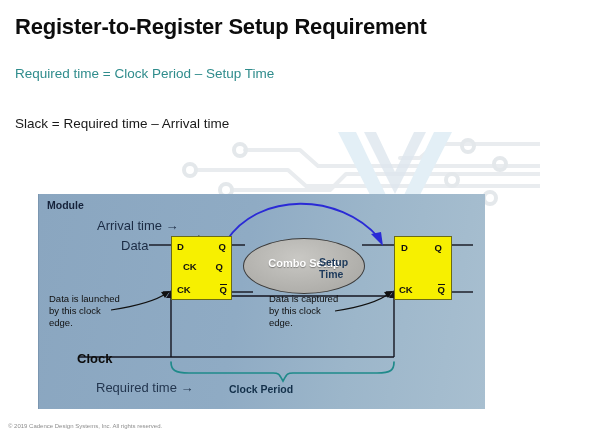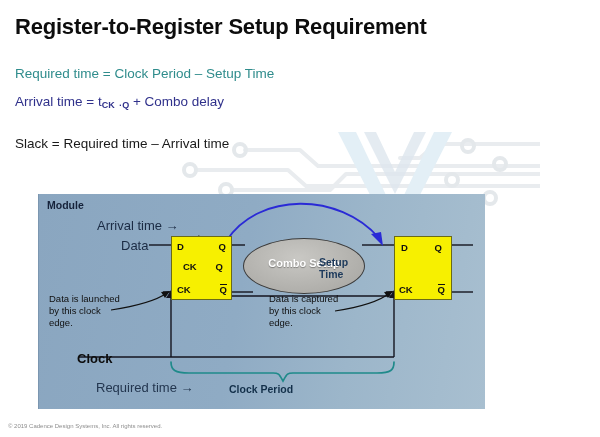--- a/index.html
+++ b/index.html
@@ -21,21 +21,21 @@
   .title{
     position:absolute;left:15px;top:14px;
     font-size:22px;font-weight:bold;color:#0d0d0d;
     letter-spacing:-0.2px;
   }
 
   
   .eq{position:absolute;font-size:13.5px;white-space:nowrap;}
   .eq1{left:15px;top:66px;color:#2f8c8c;}
   .eq2{left:15px;top:94px;color:#30318b;}
-  .eq3{left:15px;top:136px;color:#1a1a1a;}
+  .eq3{left:15px;top:116px;color:#1a1a1a;}
   .eq sub{font-size:9px;font-weight:bold;vertical-align:-2px;}
 
   
   .module{
     position:absolute;left:38px;top:194px;width:446px;height:215px;
     background:linear-gradient(100deg,#8aa6c0 0%,#8fabc4 45%,#9cb6ca 70%,#a8bfd0 100%);
     border-left:1px solid #7b96b0;
   }
   .module-label{position:absolute;left:8px;top:5px;font-size:10.5px;font-weight:bold;color:#15223a;}
 
@@ -115,21 +115,20 @@
   <svg class="wm-logo" viewBox="0 0 130 120">
     <polygon points="8,4 65,116 122,4 104,4 65,86 26,4" fill="#e3eff6"></polygon>
     <polygon points="34,4 65,66 96,4 84,4 65,44 46,4" fill="#dde6ee" opacity="0.8"></polygon>
   </svg>
   <div class="wm-text wm-main">VERIFICATION MASTER</div>
   <div class="wm-text wm-sub">MASTER OF DESIGN VERIFICATION</div>
 
   <div class="title">Register-to-Register Setup Requirement</div>
 
   <div class="eq eq1">Required time = Clock Period – Setup Time</div>
-  <div class="eq eq2"><span>Arrival time = t</span><sub>CK</sub><span> .</span><sub>Q</sub><span> + Combo delay</span></div>
   <div class="eq eq3">Slack = Required time – Arrival time</div>
 
   <div class="module">
     <div class="module-label">Module</div>
 
     <svg class="diagram" viewBox="0 0 446 215">
 
       <g stroke="#15151f" stroke-width="1.4" fill="none">
 
         <path d="M110,51 L132,51"></path>

